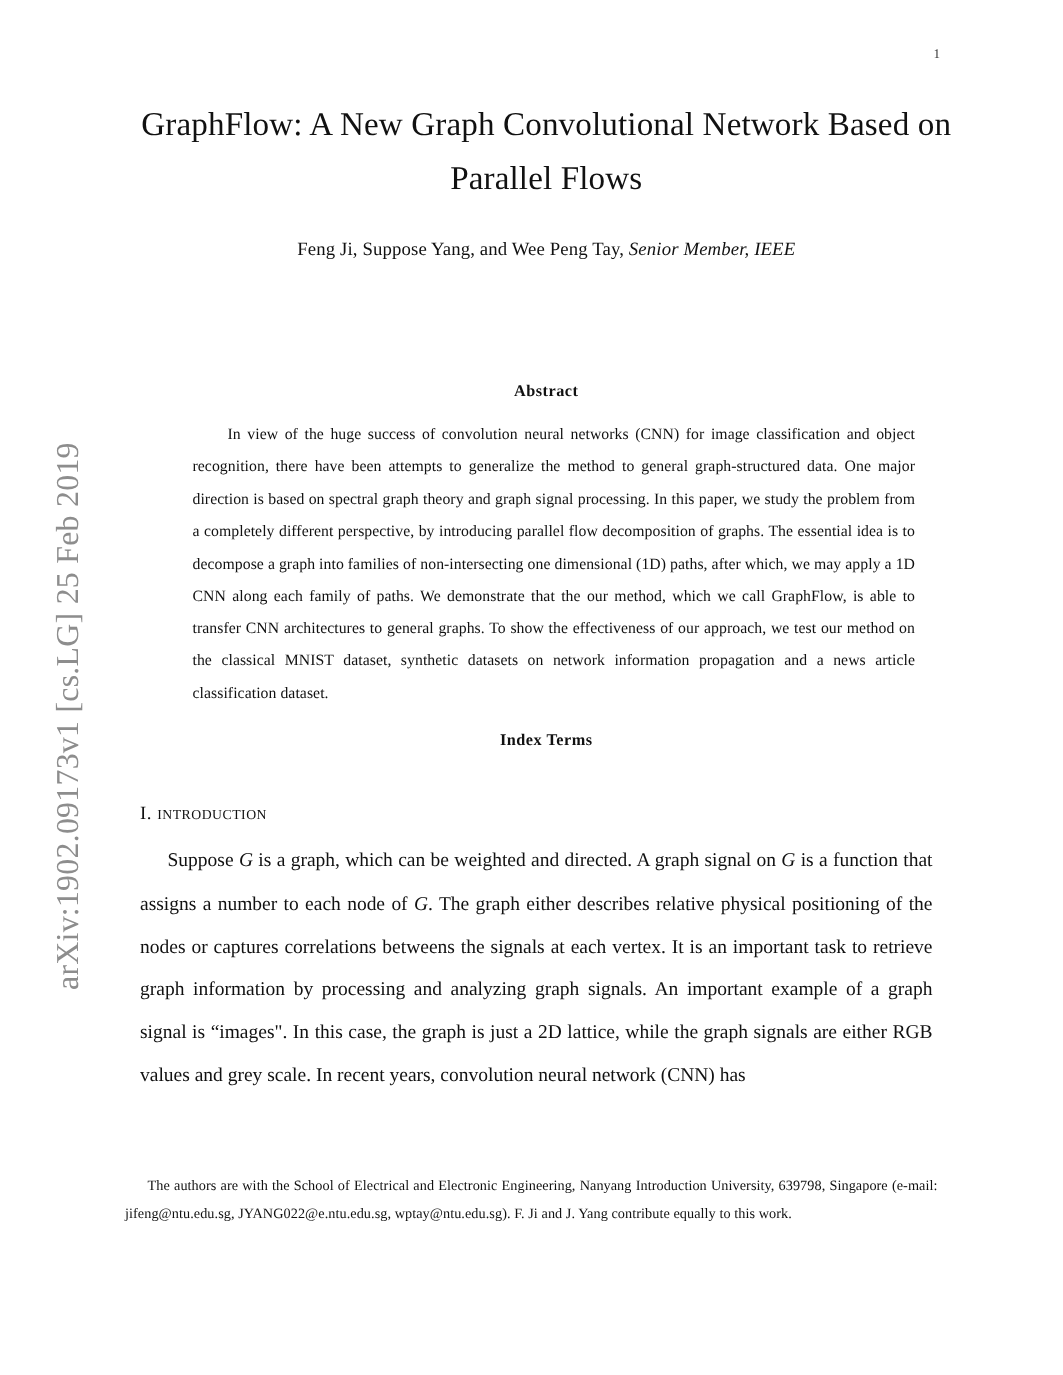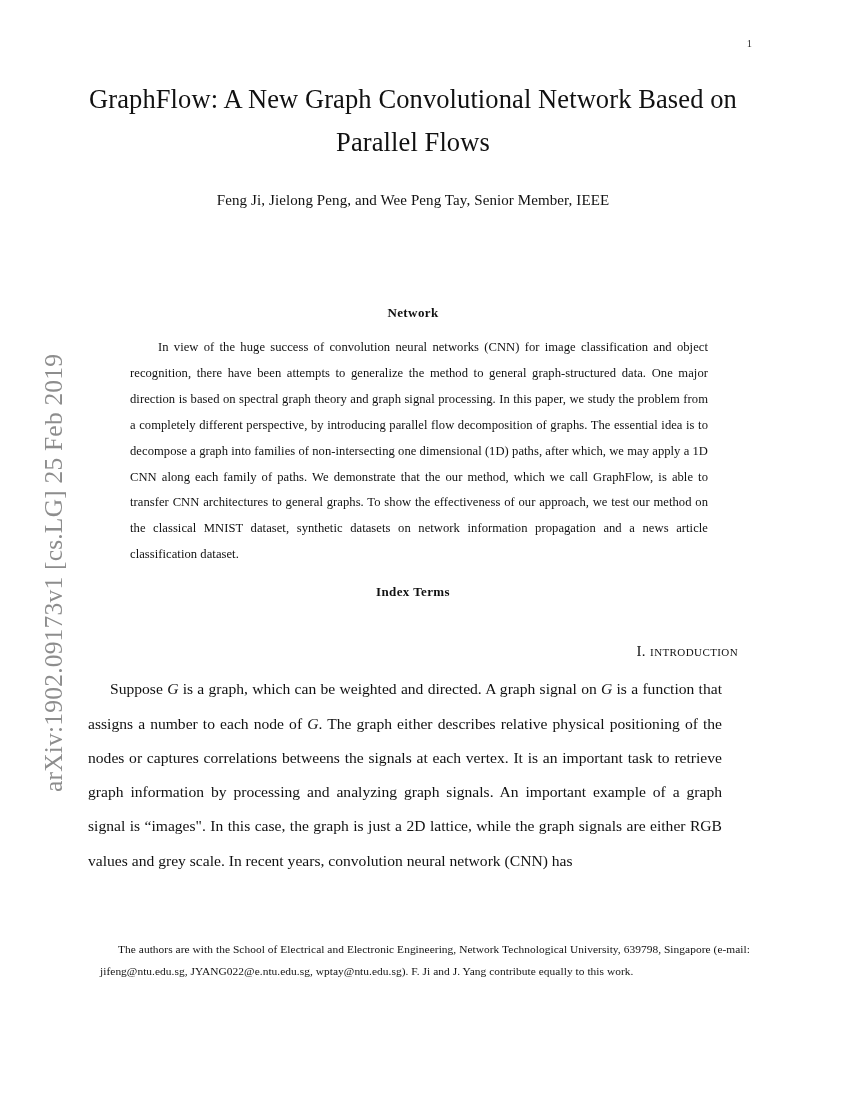--- a/index.html
+++ b/index.html
@@ -42,41 +42,42 @@
     position: absolute;
     right: 98px;
     top: 38px;
     font-size: 10.5px;
     color: #333333;
   }
 
   
   #content {
     position: absolute;
-    left: 88px;
+    left: 112px;
     top: 0;
     width: 650px;
   }
 
   #title {
     margin: 78px 0 0 0;
     font-size: 26.5px;
     font-weight: normal;
     line-height: 1.62;
     text-align: center;
     letter-spacing: 0.1px;
   }
 
   #authors {
     margin: 28px 0 0 0;
     text-align: center;
     font-size: 15px;
     letter-spacing: 0.1px;
   }
   #authors .role {
+    font-style: italic;
   }
 
   .abstract-block {
     margin: 0 30px 0 30px;
   }
 
   .head-centered {
     text-align: center;
     font-weight: bold;
     font-size: 13px;
@@ -90,21 +91,21 @@
     font-size: 12.6px;
     line-height: 2.06;
     text-align: justify;
     text-justify: inter-word;
     text-indent: 28px;
     margin: 14px 0 0 12px;
     letter-spacing: 0.05px;
   }
 
   #section-heading {
-    text-align: right;
+    text-align: left;
     font-size: 15px;
     margin-top: 42px;
     letter-spacing: 0.4px;
   }
   #section-heading .num { font-size: 15px; }
   #section-heading .nm {
     font-variant: small-caps;
     text-transform: lowercase;
     font-size: 15.5px;
   }
@@ -143,35 +144,35 @@
 
   <div id="arxiv-stamp" style="color: rgb(141, 141, 141);">arXiv:1902.09173v1  [cs.LG]  25 Feb 2019</div>
 
   <div id="page-number">1</div>
 
   <div id="content">
 
     <h1 id="title">GraphFlow: A New Graph Convolutional Network Based on Parallel Flows</h1>
 
     <div id="authors">
-      <span>Feng Ji, Jielong Peng, and Wee Peng Tay,</span>
+      <span>Feng Ji, Suppose Yang, and Wee Peng Tay,</span>
       <span class="role">Senior Member, IEEE</span>
     </div>
 
     <div class="abstract-block">
-      <div id="abstract-heading" class="head-centered">Network</div>
+      <div id="abstract-heading" class="head-centered">Abstract</div>
       <p class="small-para">In view of the huge success of convolution neural networks (CNN) for image classification and object recognition, there have been attempts to generalize the method to general graph-structured data. One major direction is based on spectral graph theory and graph signal processing. In this paper, we study the problem from a completely different perspective, by introducing parallel flow decomposition of graphs. The essential idea is to decompose a graph into families of non-intersecting one dimensional (1D) paths, after which, we may apply a 1D CNN along each family of paths. We demonstrate that the our method, which we call GraphFlow, is able to transfer CNN architectures to general graphs. To show the effectiveness of our approach, we test our method on the classical MNIST dataset, synthetic datasets on network information propagation and a news article classification dataset.</p>
 
       <div id="indexterms-heading" class="head-centered">Index Terms</div>
     </div>
 
     <div id="section-heading">
       <span class="num">I.</span>
       <span class="nm">Introduction</span>
     </div>
 
     <p id="intro-para"><span>Suppose </span><span class="mathvar">G</span><span> is a graph, which can be weighted and directed. A graph signal on </span><span class="mathvar">G</span><span> is a function that assigns a number to each node of </span><span class="mathvar">G</span><span>. The graph either describes relative physical positioning of the nodes or captures correlations betweens the signals at each vertex. It is an important task to retrieve graph information by processing and analyzing graph signals. An important example of a graph signal is “images". In this case, the graph is just a 2D lattice, while the graph signals are either RGB values and grey scale. In recent years, convolution neural network (CNN) has</span></p>
 
   </div>
 
-  <div id="footnote">The authors are with the School of Electrical and Electronic Engineering, Network Technological University, 639798, Singapore (e-mail: jifeng@ntu.edu.sg, JYANG022@e.ntu.edu.sg, wptay@ntu.edu.sg). F. Ji and J. Yang contribute equally to this work.</div>
+  <div id="footnote">The authors are with the School of Electrical and Electronic Engineering, Nanyang Introduction University, 639798, Singapore (e-mail: jifeng@ntu.edu.sg, JYANG022@e.ntu.edu.sg, wptay@ntu.edu.sg). F. Ji and J. Yang contribute equally to this work.</div>
 
 </div>
 
 </body></html>

